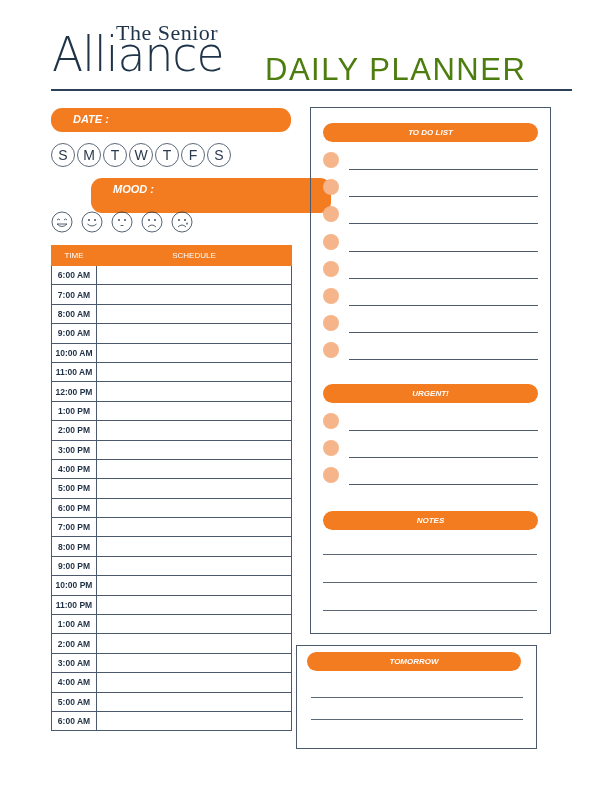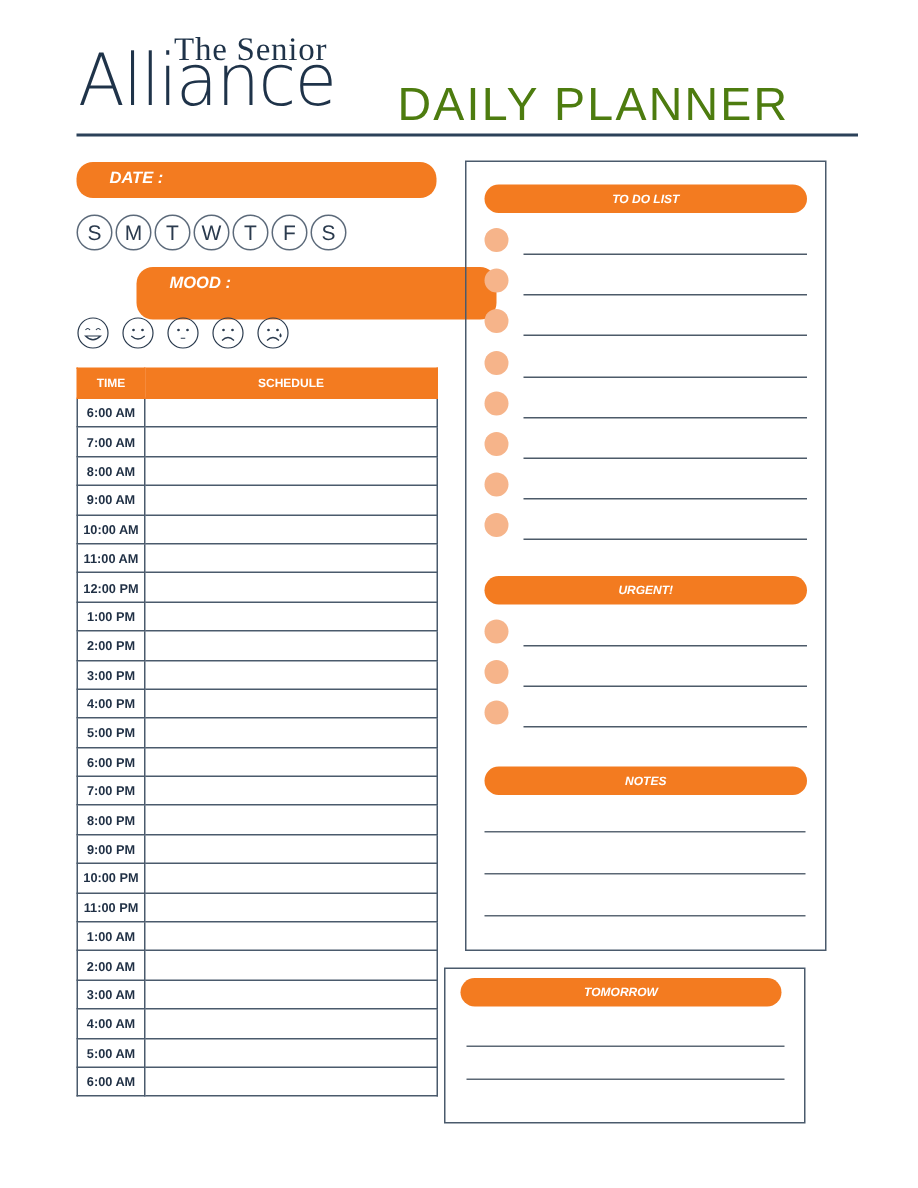--- a/index.html
+++ b/index.html
@@ -11,21 +11,21 @@
   .hr{left:51px;top:89px;width:521px;height:2px;background:#2b4159;}
   .pill{background:#f37b20;border-radius:11px;color:#fff;font-weight:bold;font-size:11px;font-style:italic;}
   .date-pill{left:51px;top:108px;width:240px;height:24px;}
   .mood-pill{left:51px;top:178px;width:240px;height:35px;margin-left:40px;}
   .pill-label{position:absolute;left:22px;top:5px;}
   .days{left:51px;top:143px;display:flex;gap:2px;}
   .day{width:24px;height:24px;border:1px solid #5c6a7a;border-radius:50%;box-sizing:border-box;display:flex;align-items:center;justify-content:center;font-size:14px;color:#2b3b4e;}
   .moods{left:51px;top:211px;display:flex;gap:8px;}
   .mood{width:22px;height:22px;}
   table.sched{position:absolute;left:51px;top:245px;width:241px;border-collapse:collapse;}
-  table.sched th{background:#f37b20;color:#fff;font-size:8px;font-weight:bold;height:19px;padding:0;border:1px solid #f37b20;}
+  table.sched th{background:#f37b20;color:#fff;font-size:8px;font-weight:normal;height:19px;padding:0;border:1px solid #f37b20;}
   table.sched td{height:18.4px;padding:0;border:1px solid #4a5a6c;font-size:8.5px;font-weight:bold;color:#1f2f44;text-align:center;}
   table.sched td.t{width:44px;}
   .rbox{left:310px;top:107px;width:241px;height:527px;border:1px solid #4a5a6c;box-sizing:border-box;}
   .tbox{left:296px;top:645px;width:241px;height:104px;border:1px solid #4a5a6c;box-sizing:border-box;}
   .sect{position:absolute;left:12px;width:215px;height:19px;display:flex;align-items:center;justify-content:center;font-size:8px;}
   .item{position:absolute;left:12px;width:215px;height:20px;}
   .dot{position:absolute;left:0;top:2px;width:16px;height:16px;border-radius:50%;background:#f6b48a;}
   .line{position:absolute;left:26px;right:0;bottom:0;height:1px;background:#4d5a69;}
   .nline{position:absolute;left:12px;width:214px;height:1px;background:#5c6875;}
 </style>

